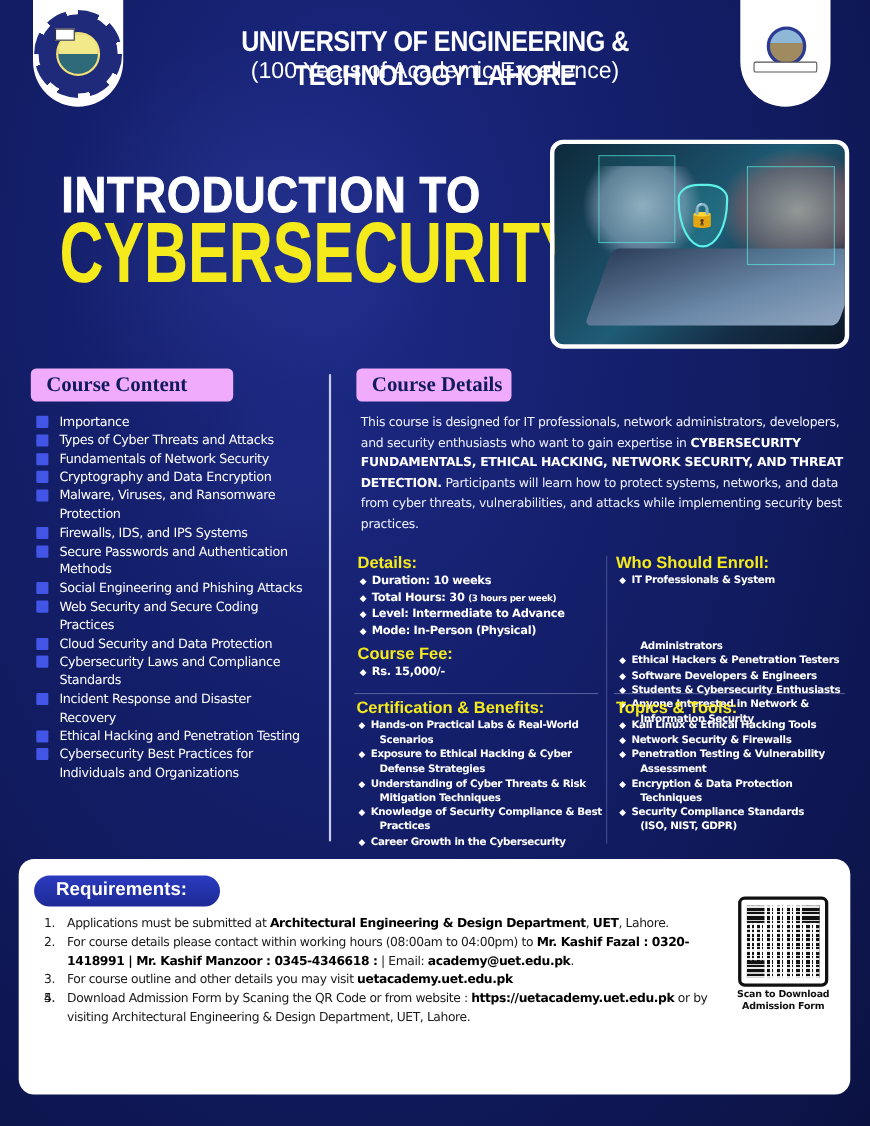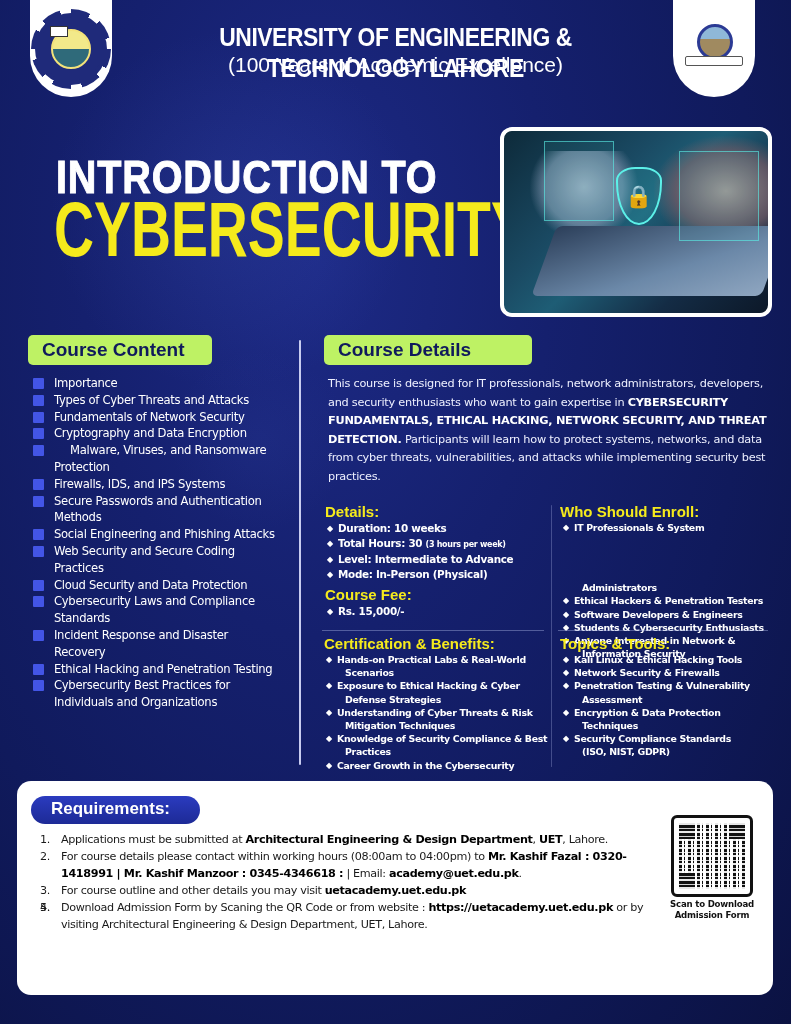--- a/index.html
+++ b/index.html
@@ -104,22 +104,22 @@
     border: 2px solid #5cf0e8; border-radius: 20px 20px 24px 24px / 14px 14px 44px 44px;
     background: rgba(60,220,220,0.15);
     display: flex; align-items: center; justify-content: center;
     font-size: 22px; color: #5cf0e8;
   }
   .hero-image .panel {
     position: absolute; border: 1px solid rgba(92,240,232,0.6); background: rgba(92,240,232,0.07);
   }
   
   .pill-title {
-    position: absolute; background: #bef264; color: #101a5c;
-    font-family: Liberation Sans, sans-serif; font-weight: bold; font-size: 19px;
+    position: absolute; background: #f0abfc; color: #101a5c;
+    font-family: Liberation Serif, serif; font-weight: bold; font-size: 19px;
     border-radius: 5px; padding: 4px 0 0 14px; height: 30px;
   }
   .divider-v {
     position: absolute; width: 2px; background: #c8ccf0; border-radius: 1px;
   }
   .content-list {
     position: absolute; left: 33px; top: 375px; width: 265px; list-style: none;
   }
   .content-list li {
     position: relative; padding-left: 21px; font-size: 11.6px; line-height: 16.8px;
@@ -241,21 +241,21 @@
     <li>
       <span class="sq"></span>
       <span style="display: block;">Fundamentals of Network Security</span>
     </li>
     <li>
       <span class="sq"></span>
       <span style="display: block;">Cryptography and Data Encryption</span>
     </li>
     <li>
       <span class="sq"></span>
-      <span style="display: block; margin-left: 16px;">Malware, Viruses, and Ransomware</span>
+      <span style="display: block;">Malware, Viruses, and Ransomware</span>
       <span style="display: block;">Protection</span>
     </li>
     <li>
       <span class="sq"></span>
       <span style="display: block;">Firewalls, IDS, and IPS Systems</span>
     </li>
     <li>
       <span class="sq"></span>
       <span style="display: block;">Secure Passwords and Authentication</span>
       <span style="display: block;">Methods</span>
@@ -289,21 +289,21 @@
     </li>
     <li>
       <span class="sq"></span>
       <span style="display: block;">Cybersecurity Best Practices for</span>
       <span style="display: block;"> Individuals and Organizations</span>
     </li>
   </ul>
 
 <div class="divider-v" style="left:299px;top:340px;height:425px;"></div>
 
-<div class="pill-title" style="left:324px;top:335px;width:208px;">Course Details</div>
+<div class="pill-title" style="left:324px;top:335px;width:141px;">Course Details</div>
 <div class="desc">
   <span>This course is designed for IT professionals, network administrators, developers, and security enthusiasts who want to gain expertise in </span><b>CYBERSECURITY FUNDAMENTALS, ETHICAL HACKING, NETWORK SECURITY, AND THREAT DETECTION.</b><span> Participants will learn how to protect systems, networks, and data from cyber threats, vulnerabilities, and attacks while implementing security best practices.</span>
 </div>
 
 <div class="sub-h" style="left:325px;top:503px;">Details:</div>
 <ul class="bul bul-md" style="left:326px;top:521px;width:220px;">
   <li><span class="dot">◆</span><span>Duration: 10 weeks</span></li>
   <li><span class="dot">◆</span><span>Total Hours: 30</span> <small>(3 hours per week)</small></li>
   <li><span class="dot">◆</span><span>Level: Intermediate to Advance</span></li>
   <li><span class="dot">◆</span><span>Mode: In-Person (Physical)</span></li>

